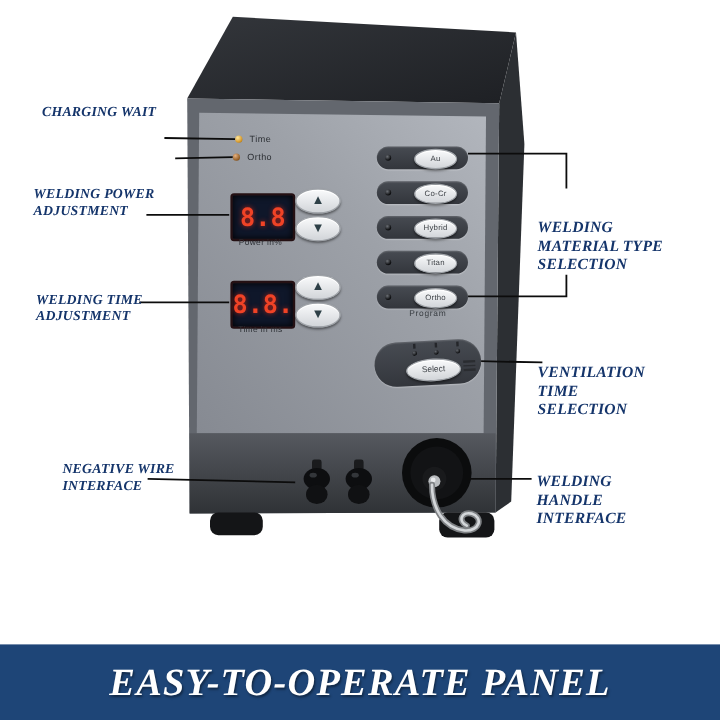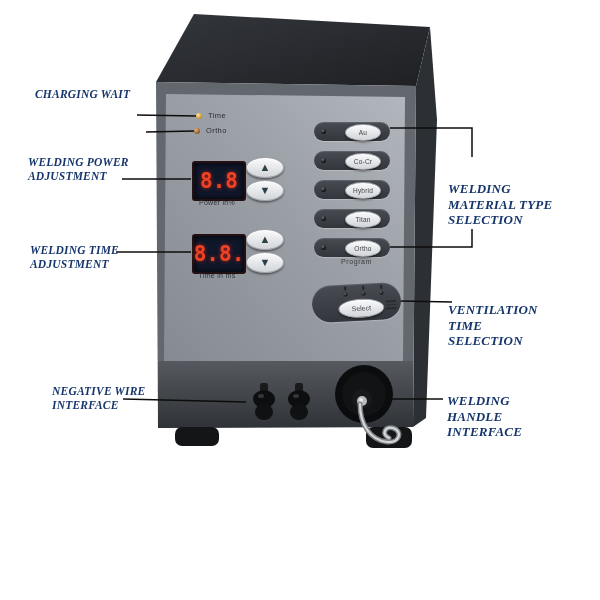--- a/index.html
+++ b/index.html
@@ -223,14 +223,17 @@
   <div class="ann ann-r lbl-material">WELDING
 MATERIAL TYPE
 SELECTION</div>
   <div class="ann ann-r lbl-vent">VENTILATION
 TIME
 SELECTION</div>
   <div class="ann ann-r lbl-handle">WELDING
 HANDLE
 INTERFACE</div>
 
+  <div class="banner">
+    <span class="banner-title">EASY-TO-OPERATE PANEL</span>
+  </div>
 
 </div>
 
 </body></html>

